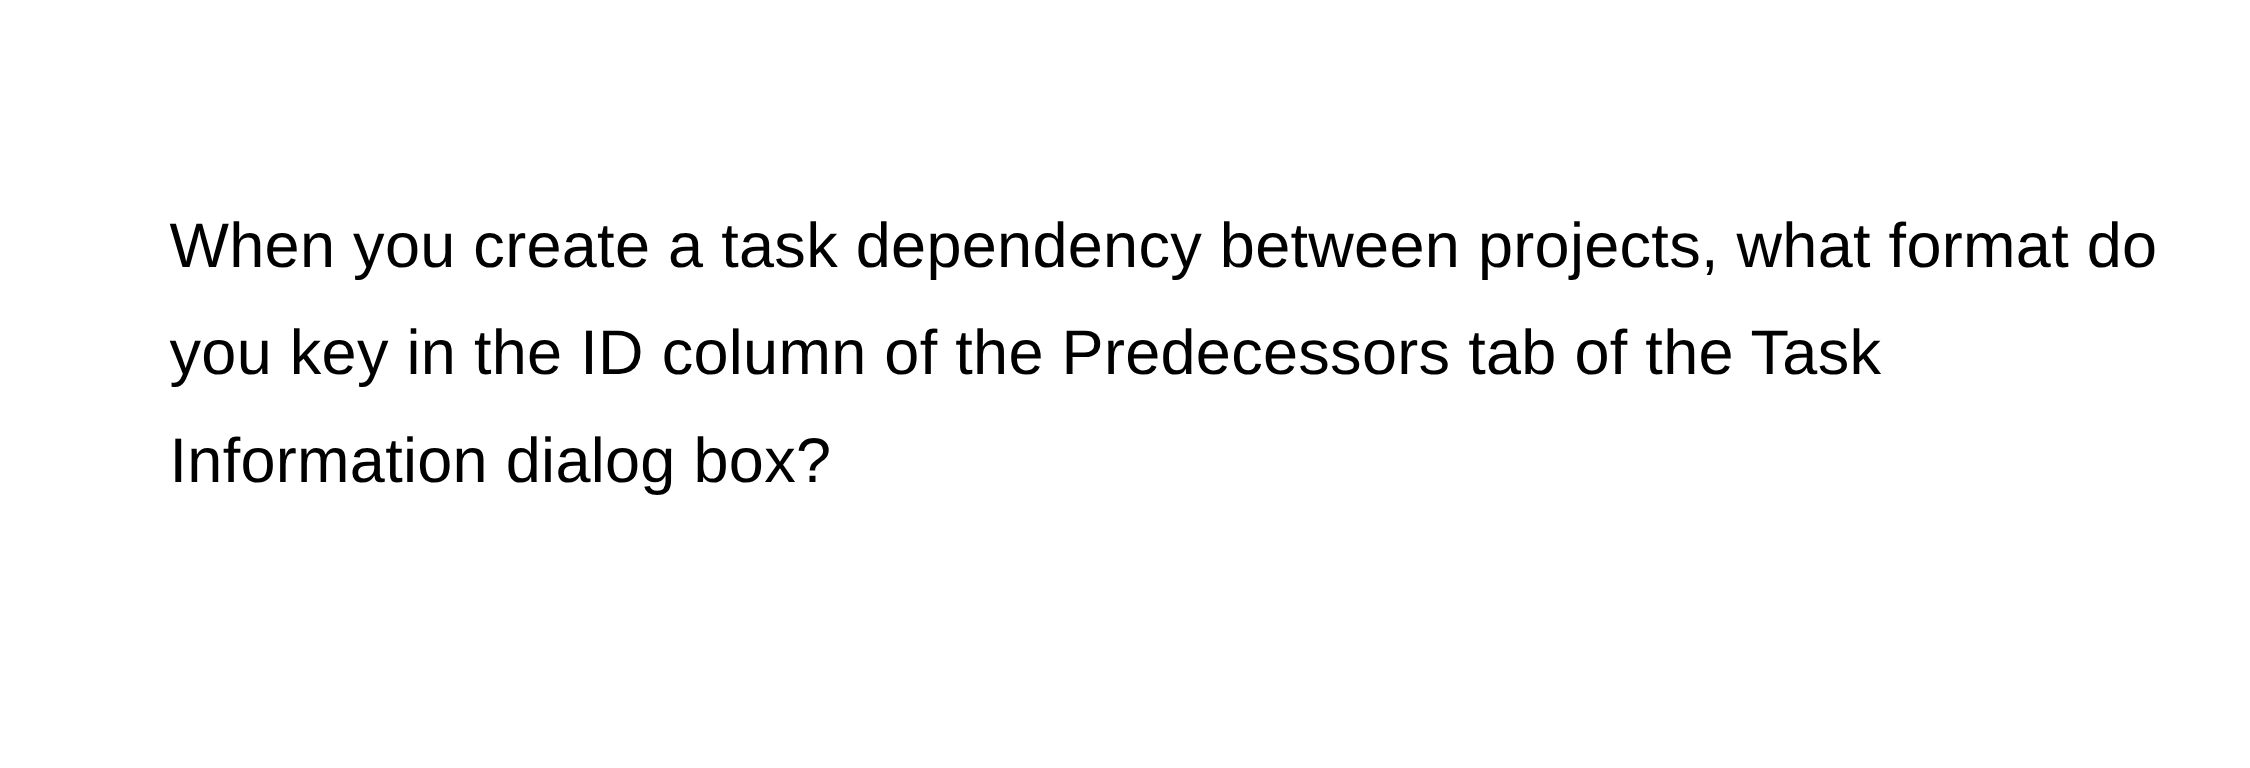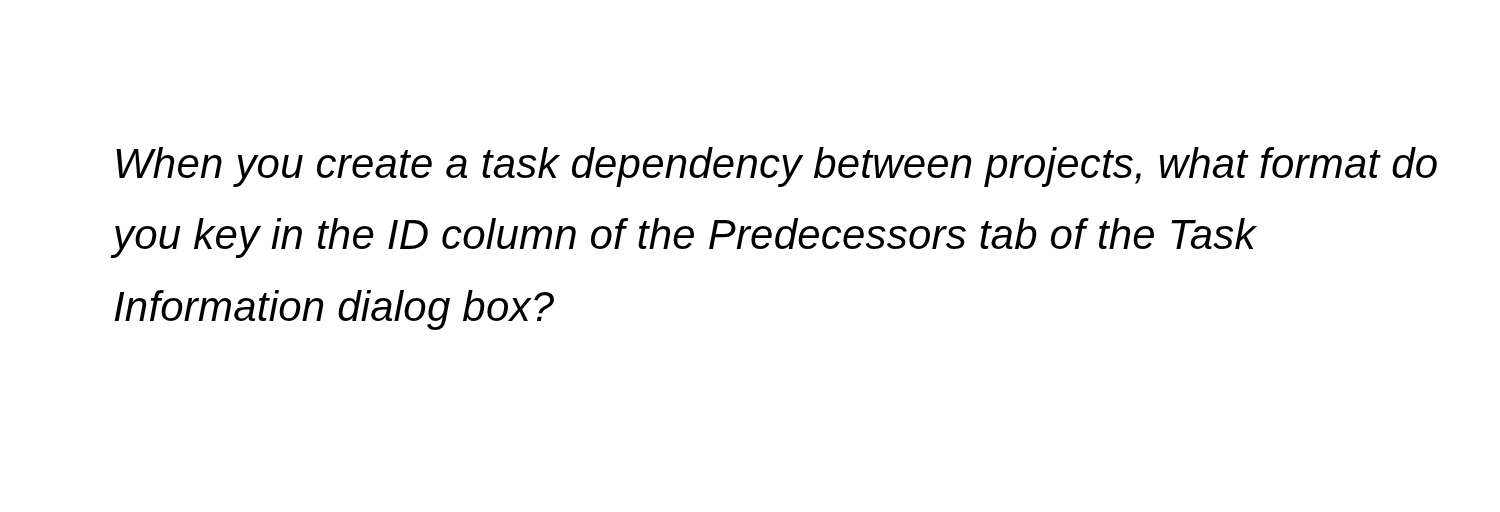--- a/index.html
+++ b/index.html
@@ -1,19 +1,18 @@
 <!DOCTYPE html>
 <html><head>
   <meta charset="utf-8">
   <style>
     * {
       margin: 16px;
       padding: 0;
       box-sizing: border-box;
-      font-style: italic;
     }
     body {
       width: 1500px;
       height: 512px;
       background: #ffffff;
       font-family: -apple-system, BlinkMacSystemFont, "Segoe UI", Helvetica, Arial, sans-serif;
       padding: 80px 65px;
     }
     .question-text {
       font-size: 42px;

